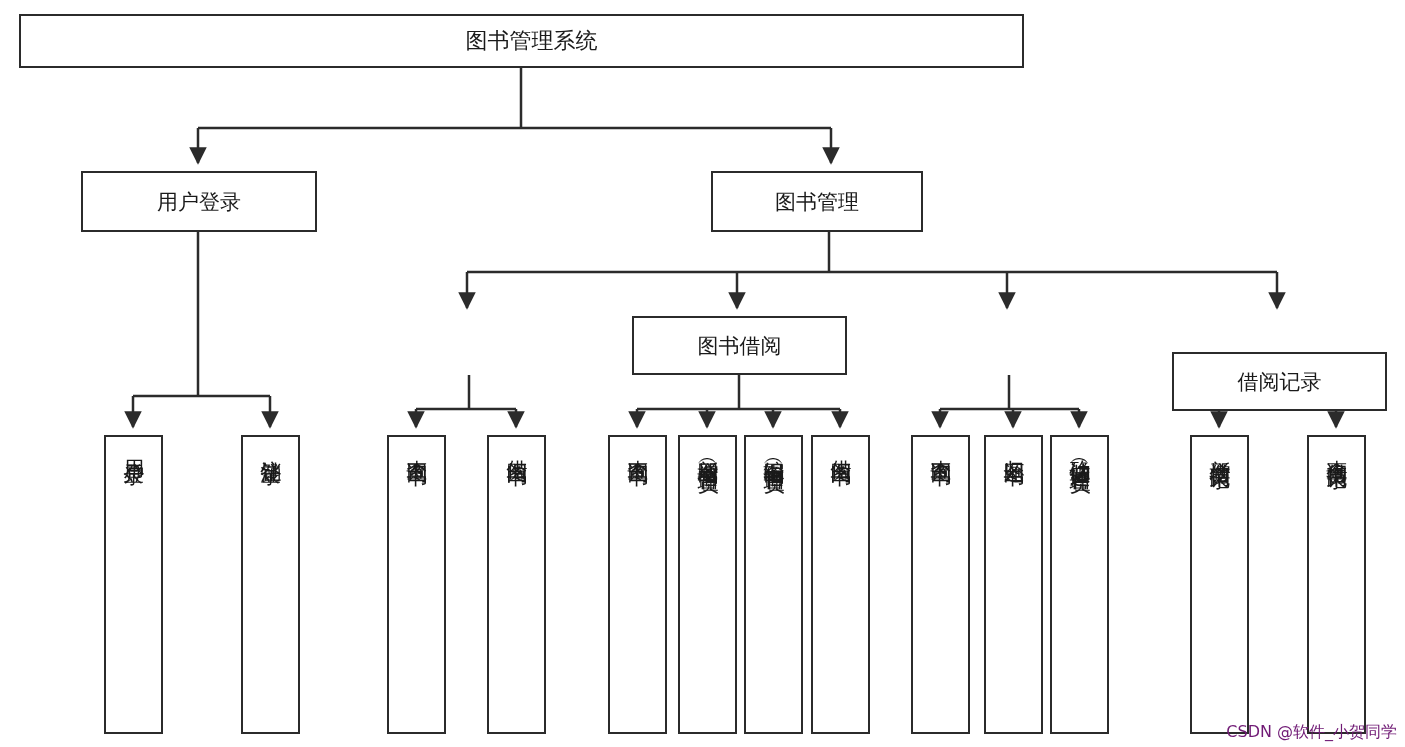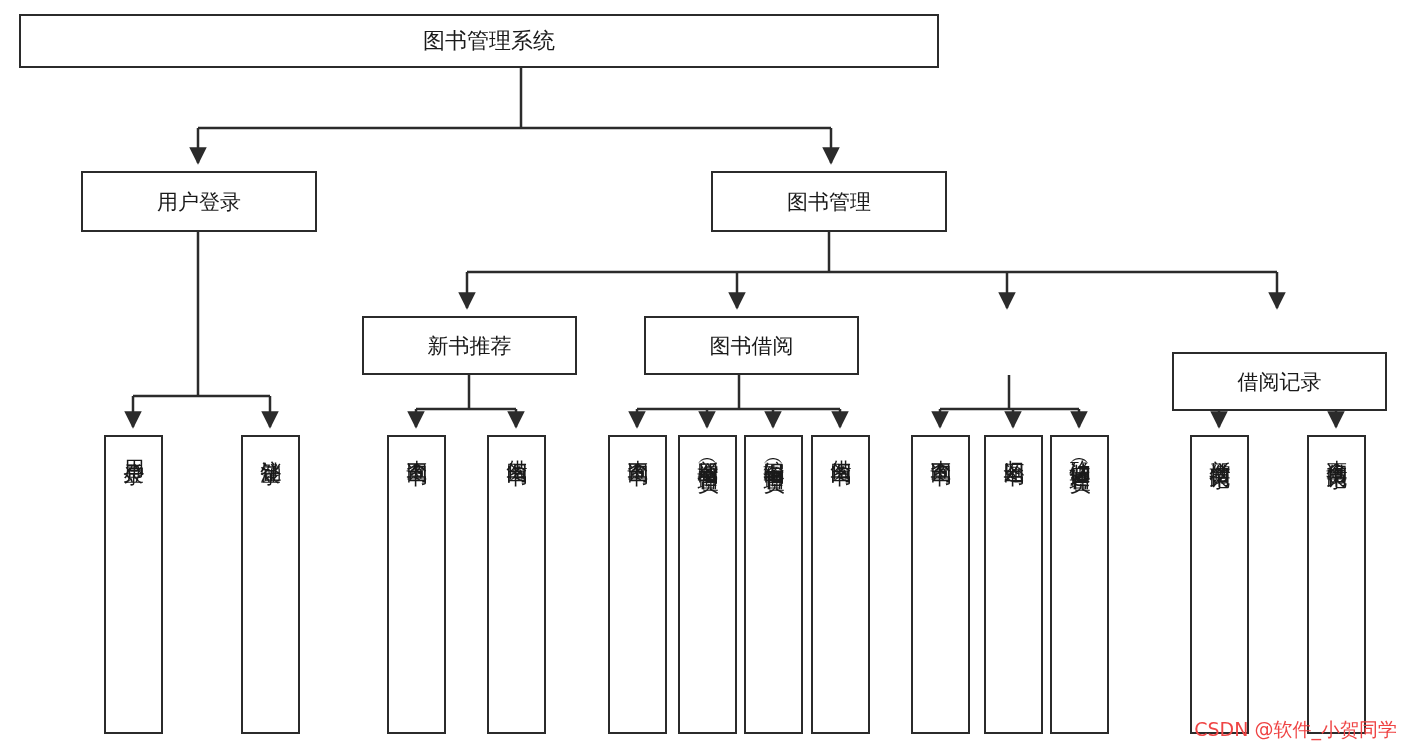--- a/index.html
+++ b/index.html
@@ -51,22 +51,22 @@
     white-space:nowrap;
   }
   .node.leaf .node-label{
     writing-mode:vertical-rl;
     text-orientation:upright;
   }
   .watermark{
     position:absolute;
     right:8px;
     bottom:4px;
-    font-size:19px;
-    color:#ef4444;
+    font-size:16px;
+    color:#701a75;
     z-index:5;
     white-space:nowrap;
   }
 </style>
 </head>
 <body>
 
 <div id="canvas">
 
   <svg id="edges" viewBox="0 0 1405 747" xmlns="http://www.w3.org/2000/svg">
@@ -112,35 +112,32 @@
       <path d="M 1013 409 L 1013 427" marker-end="url(#arrow)"></path>
       <path d="M 1079 409 L 1079 427" marker-end="url(#arrow)"></path>
 
       <path d="M 1279 375 L 1279 409"></path>
       <path d="M 1219 409 L 1336 409"></path>
       <path d="M 1219 409 L 1219 427" marker-end="url(#arrow)"></path>
       <path d="M 1336 409 L 1336 427" marker-end="url(#arrow)"></path>
     </g>
   </svg>
 
-  <div class="node root" style="left:19px; top:14px; width:920px; height:54px;padding-left:20px;">
+  <div class="node root" style="left:19px; top:14px; width:1005px; height:54px;padding-left:20px;">
     <span class="node-label">图书管理系统</span>
   </div>
 
   <div class="node level2" style="left:81px; top:171px; width:236px; height:61px;">
     <span class="node-label">用户登录</span>
   </div>
-  <div class="node level2" style="left:711px; top:171px; width:236px; height:61px;">
+  <div class="node level2" style="left:711px; top:171px; width:212px; height:61px;">
     <span class="node-label">图书管理</span>
   </div>
 
-  <div class="node level3" style="left:362px; top:316px; width:215px; height:59px;">
-    <span class="node-label">新书推荐</span>
-  </div>
-  <div class="node level3" style="left:632px; top:316px; width:215px; height:59px;margin-left:12px;">
+  <div class="node level3" style="left:632px; top:316px; width:215px; height:59px;">
     <span class="node-label">图书借阅</span>
   </div>
   <div class="node level3" style="left:1172px; top:316px; width:215px; height:59px;margin-top:36px;">
     <span class="node-label">借阅记录</span>
   </div>
 
   <div class="node leaf" style="left:104px; top:435px; width:59px; height:299px;">
     <span class="node-label">用户登录</span>
   </div>
   <div class="node leaf" style="left:241px; top:435px; width:59px; height:299px;">

